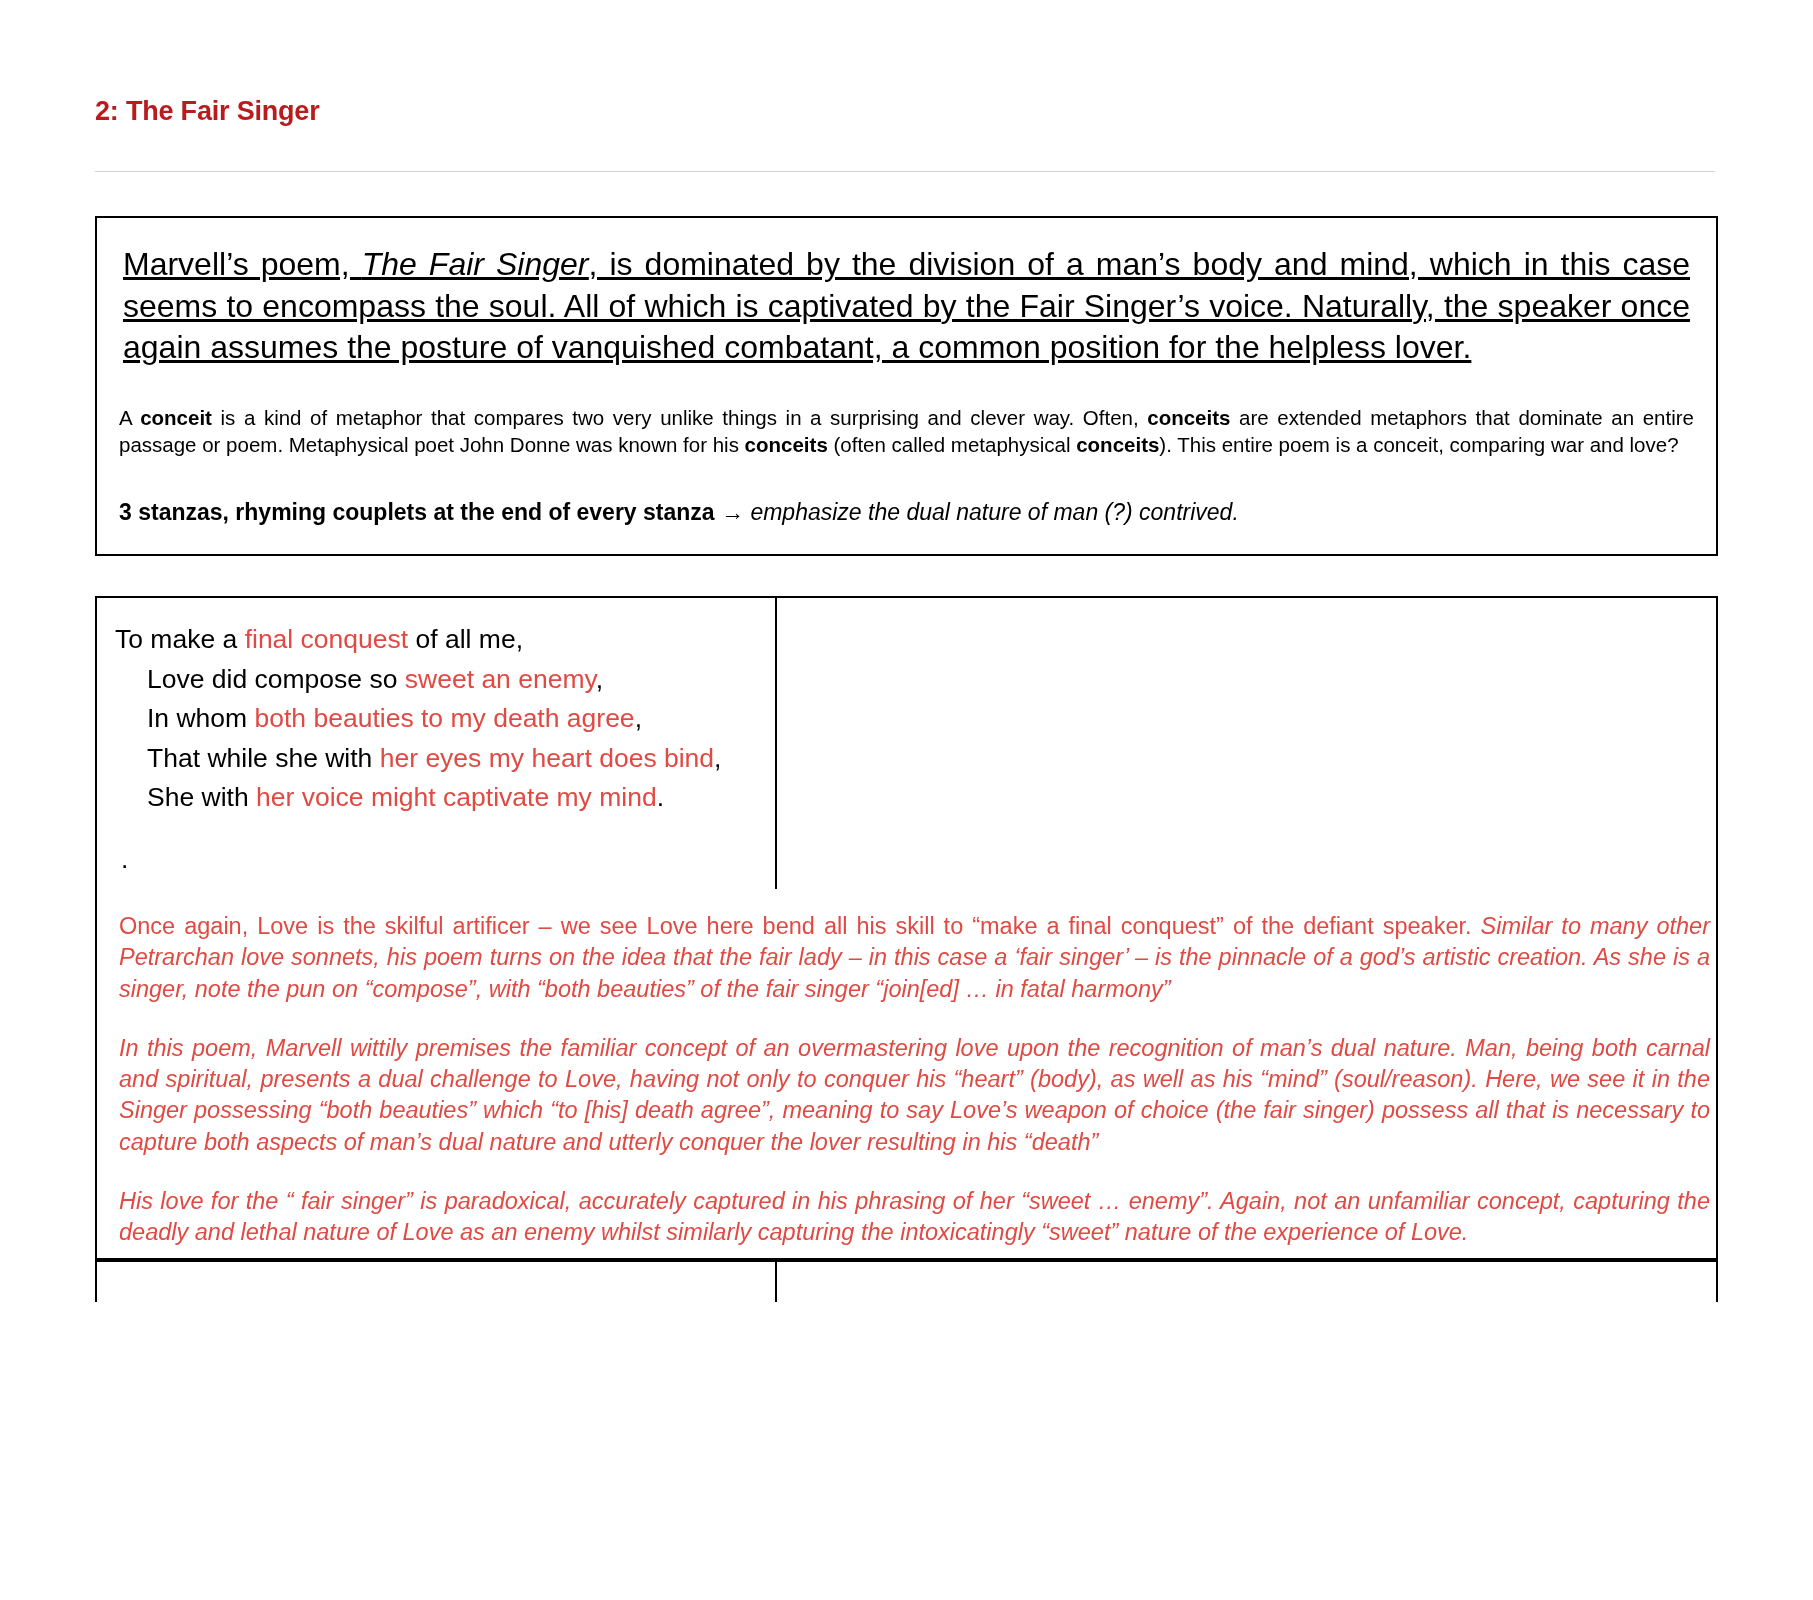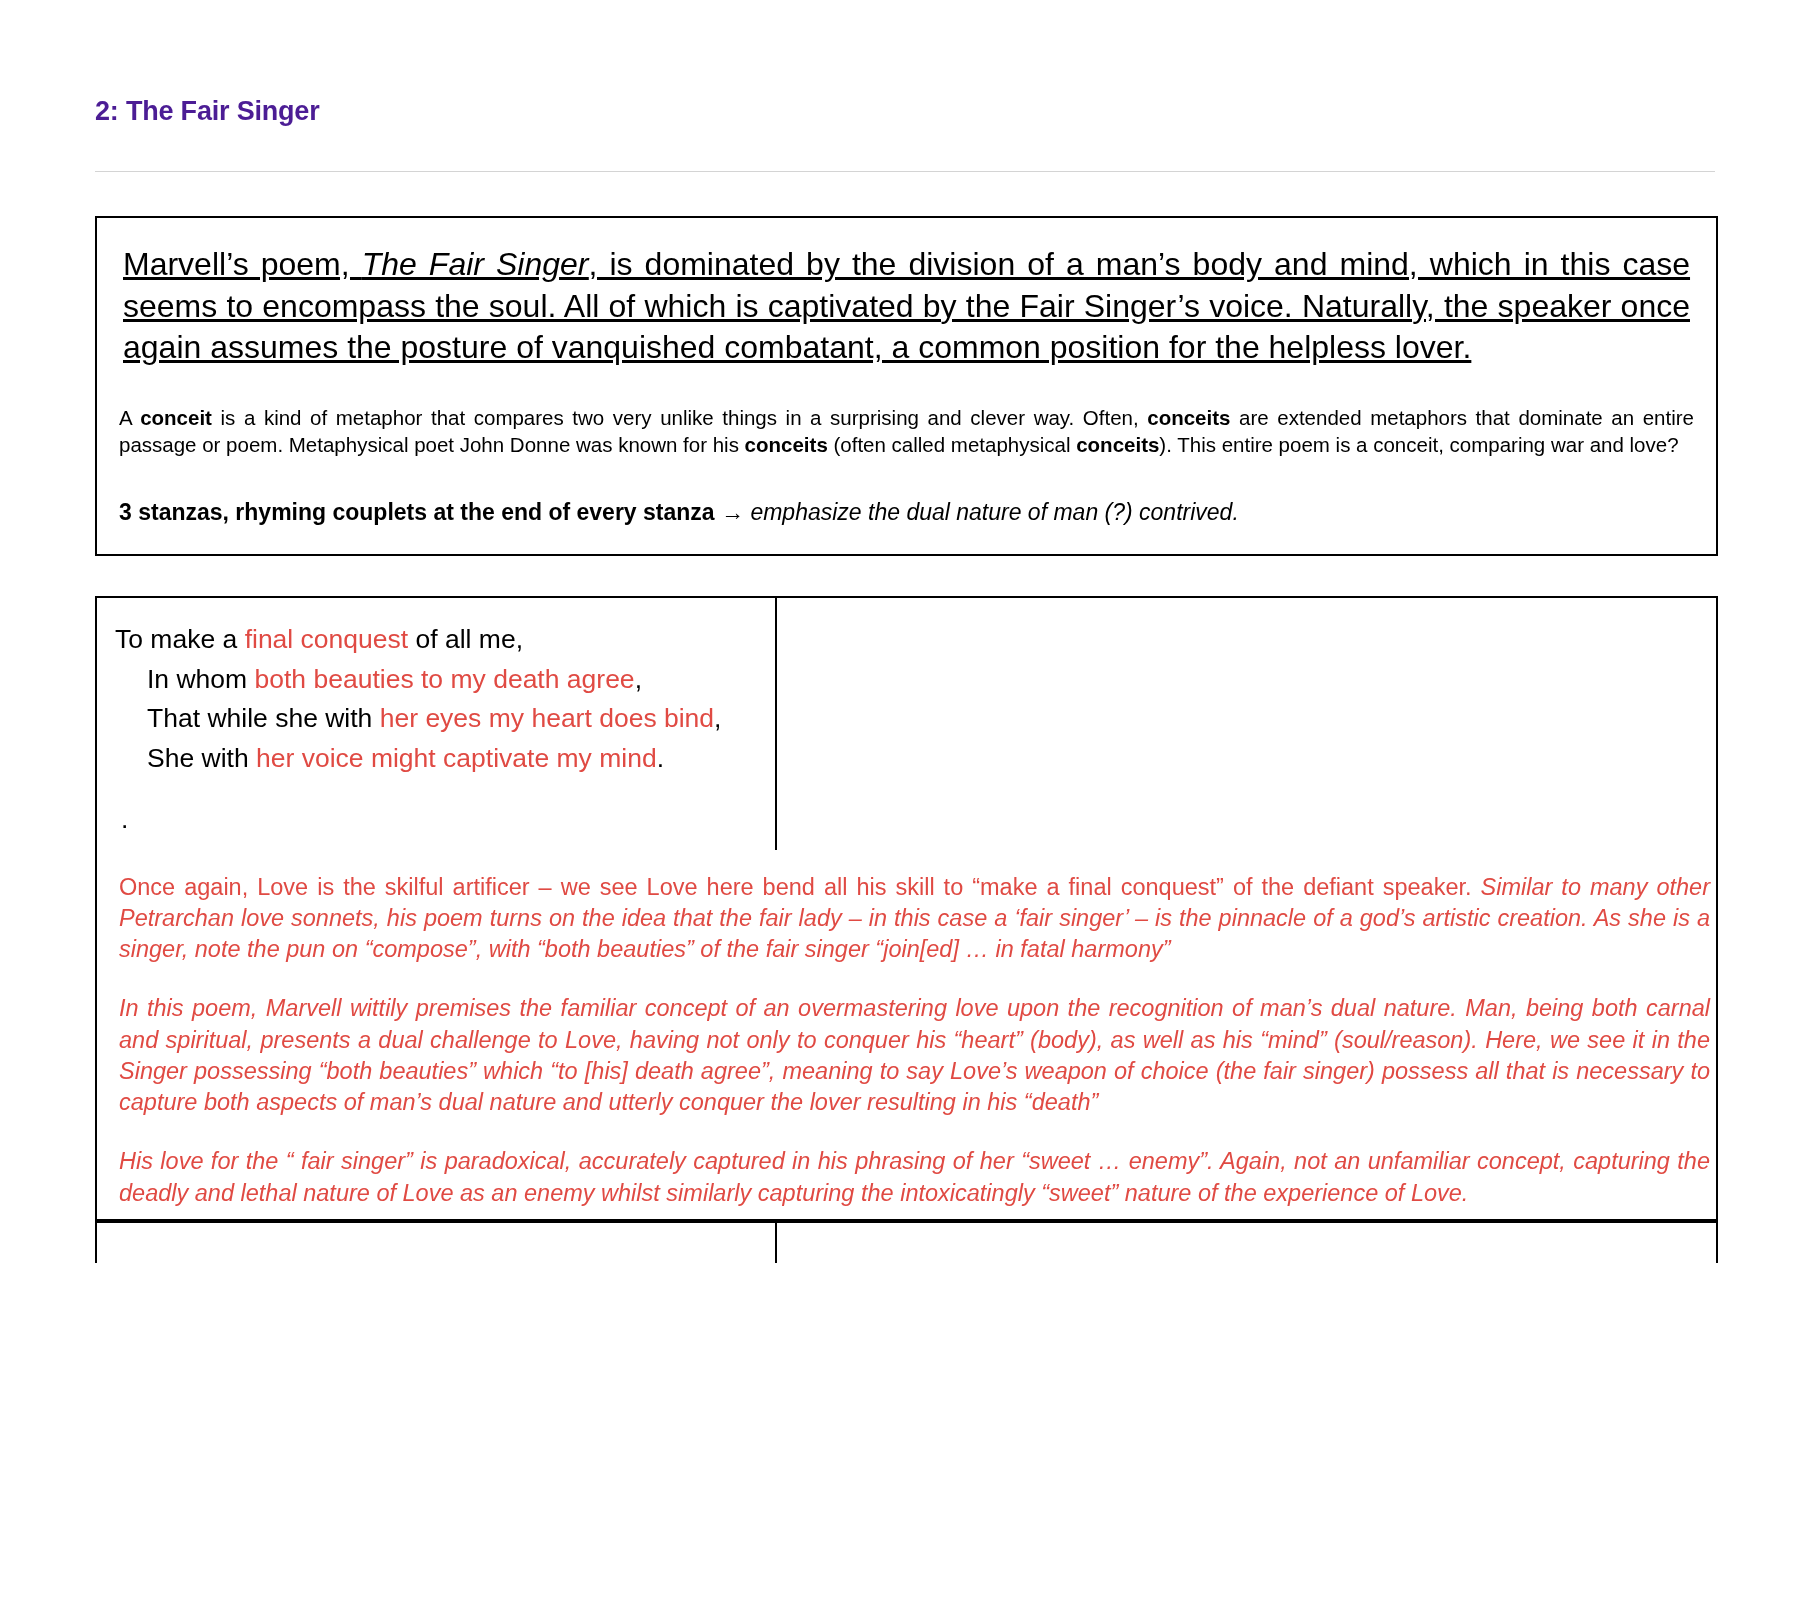--- a/index.html
+++ b/index.html
@@ -18,21 +18,21 @@
     position: relative;
     width: 1813px;
     height: 1600px;
     background: #ffffff;
     box-sizing: border-box;
     padding: 0 95px;
   }
   .page-title {
     font-size: 27px;
     font-weight: bold;
-    color: #4c1d95;
+    color: #b91c1c;
     margin: 0;
     padding-top: 96px;
     letter-spacing: -0.2px;
   }
   .title-rule {
     margin-top: 44px;
     border-top: 1px solid #d4d4d4;
     height: 0;
     width: 1620px;
   }
@@ -152,20 +152,21 @@
     <p class="intro-p3"><span class="bold">3 stanzas, rhyming couplets at the end of every stanza</span><span class="arrow"> → </span><span class="ital">emphasize the dual nature of man (?) contrived.</span></p>
 
   </div>
 
   <div class="poem-table">
 
     <div class="col-left">
 
       <p class="poem-line"><span>To make a </span><span class="red">final conquest</span><span> of all me,</span></p>
 
+      <p class="poem-line indent"><span>Love did compose so </span><span class="red">sweet an enemy</span><span>,</span></p>
 
       <p class="poem-line indent"><span>In whom </span><span class="red">both beauties to my death agree</span><span>,</span></p>
 
 
       <p class="poem-line indent"><span>That while she with </span><span class="red">her eyes my heart does bind</span><span>,</span></p>
 
       <p class="poem-line indent"><span>She with </span><span class="red">her voice might captivate my mind</span><span>.</span></p>
 
       <p class="stray-dot">.</p>
 

